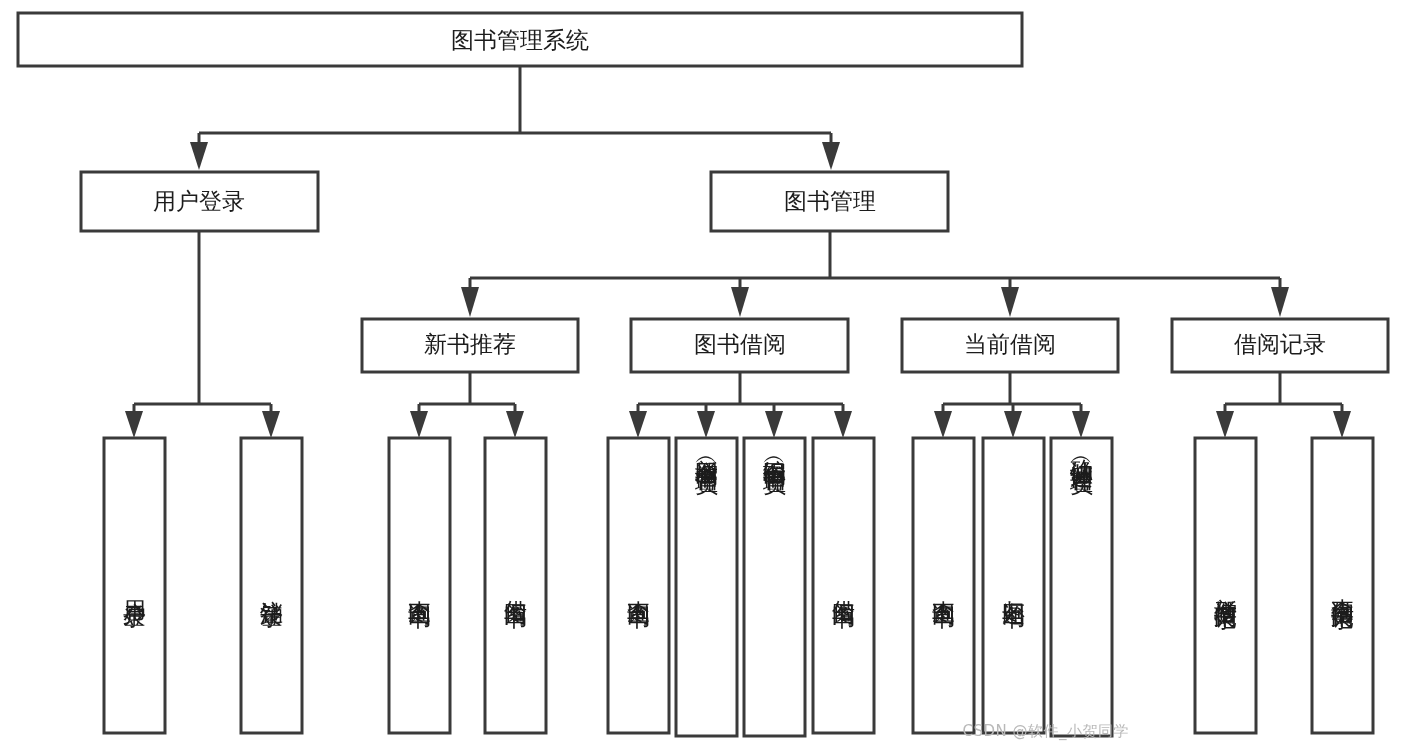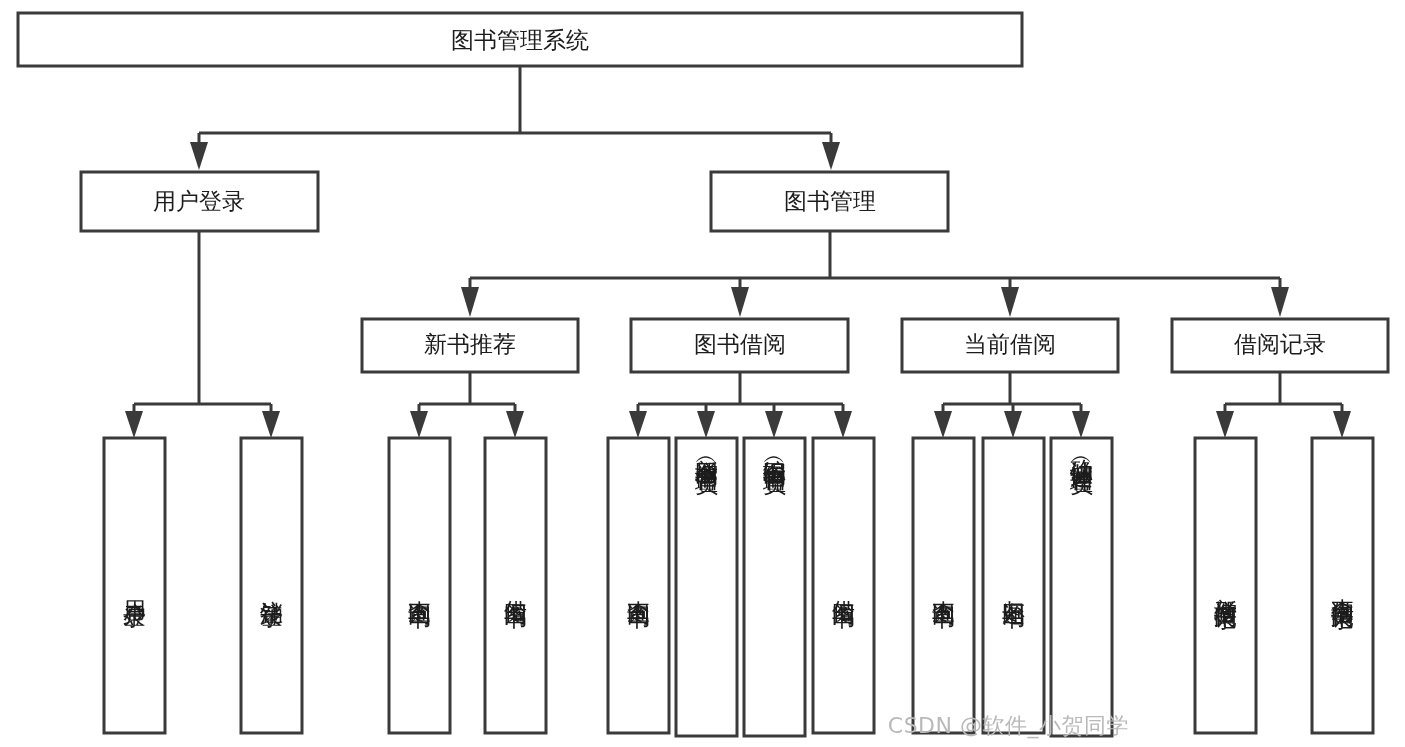--- a/index.html
+++ b/index.html
@@ -65,21 +65,21 @@
     color: #1c1c1c;
     letter-spacing: 2px;
     white-space: nowrap;
     text-align: center;
   }
   .watermark {
     position: absolute;
     right: 10px;
     bottom: 6px;
     font-family: "DejaVu Sans", "Liberation Sans", sans-serif;
-    font-size: 22px;
+    font-size: 15px;
     color: #b9b9b9;
     white-space: nowrap;
     letter-spacing: 0.5px;
   }
 </style>
 </head>
 <body>
 
 <div id="diagram-root">
 

